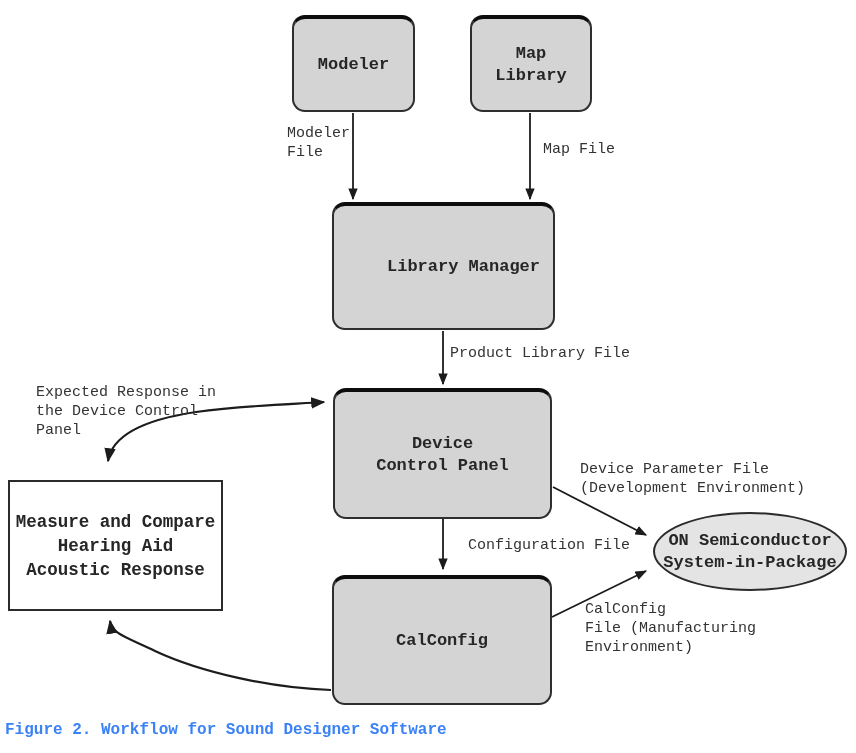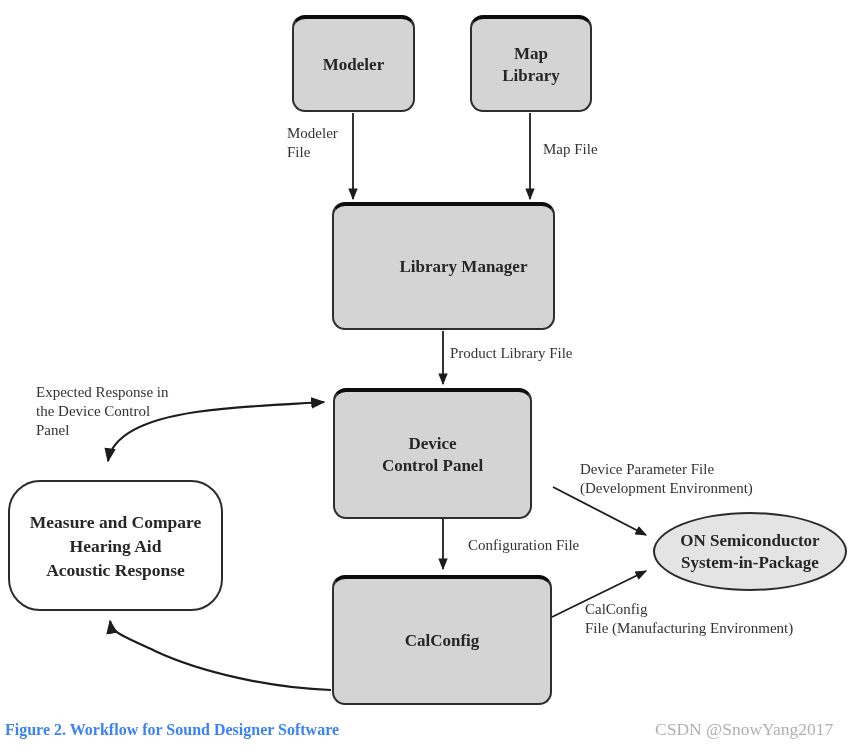--- a/index.html
+++ b/index.html
@@ -1,21 +1,21 @@
 <!DOCTYPE html>
 <html><head>
 <meta charset="utf-8">
 <style>
   html, body { margin: 0; padding: 0; background: #ffffff; }
   .canvas {
     position: relative;
     width: 856px;
     height: 753px;
     background: #ffffff;
-    font-family: Liberation Serif, serif;
+    font-family: Liberation Mono, monospace;
     overflow: hidden;
   }
   svg.arrows {
     position: absolute;
     left: 0; top: 0;
     width: 856px; height: 753px;
     pointer-events: none;
   }
   .node {
     position: absolute;
@@ -103,26 +103,26 @@
     <path d="M331 690 C 270 688, 200 672, 155 651 C 126 637, 112 634, 110 621" stroke="#1c1c1c" stroke-width="2.2" fill="none" marker-end="url(#ah)"></path>
   </svg>
 
   <div class="node rbox" style="left:292px; top:15px; width:123px; height:97px;">Modeler</div>
 
   <div class="node rbox" style="left:470px; top:15px; width:122px; height:97px;">Map
 Library</div>
 
   <div class="node rbox" style="left:332px; top:202px; width:223px; height:128px;padding-left:40px;">Library Manager</div>
 
-  <div class="node rbox" style="left:333px; top:388px; width:199px; height:131px;">Device
+  <div class="node rbox" style="left:333px; top:388px; width:219px; height:131px;">Device
 Control Panel</div>
 
   <div class="node rbox" style="left:332px; top:575px; width:220px; height:130px;">CalConfig</div>
 
-  <div class="node whitebox" style="left:8px; top:480px; width:215px; height:131px;border-radius:32px;">Measure and Compare
+  <div class="node whitebox" style="left:8px; top:480px; width:215px; height:131px;">Measure and Compare
 Hearing Aid
 Acoustic Response</div>
 
   <div class="node ellipse" style="left:653px; top:512px; width:194px; height:79px;">ON Semiconductor
 System-in-Package</div>
 
   <div class="edge-label" style="left:287px; top:124px;">Modeler
 File</div>
 
   <div class="edge-label" style="left:543px; top:140px;">Map File</div>
@@ -136,15 +136,14 @@
 
   <div class="edge-label" style="left:585px; top:600px;">CalConfig
 File (Manufacturing Environment)</div>
 
   <div class="edge-label" style="left:36px; top:383px;">Expected Response in
 the Device Control
 Panel</div>
 
   <div class="caption">Figure 2. Workflow for Sound Designer Software</div>
 
-  <div class="watermark">CSDN @SnowYang2017</div>
 
 </div>
 
 </body></html>

